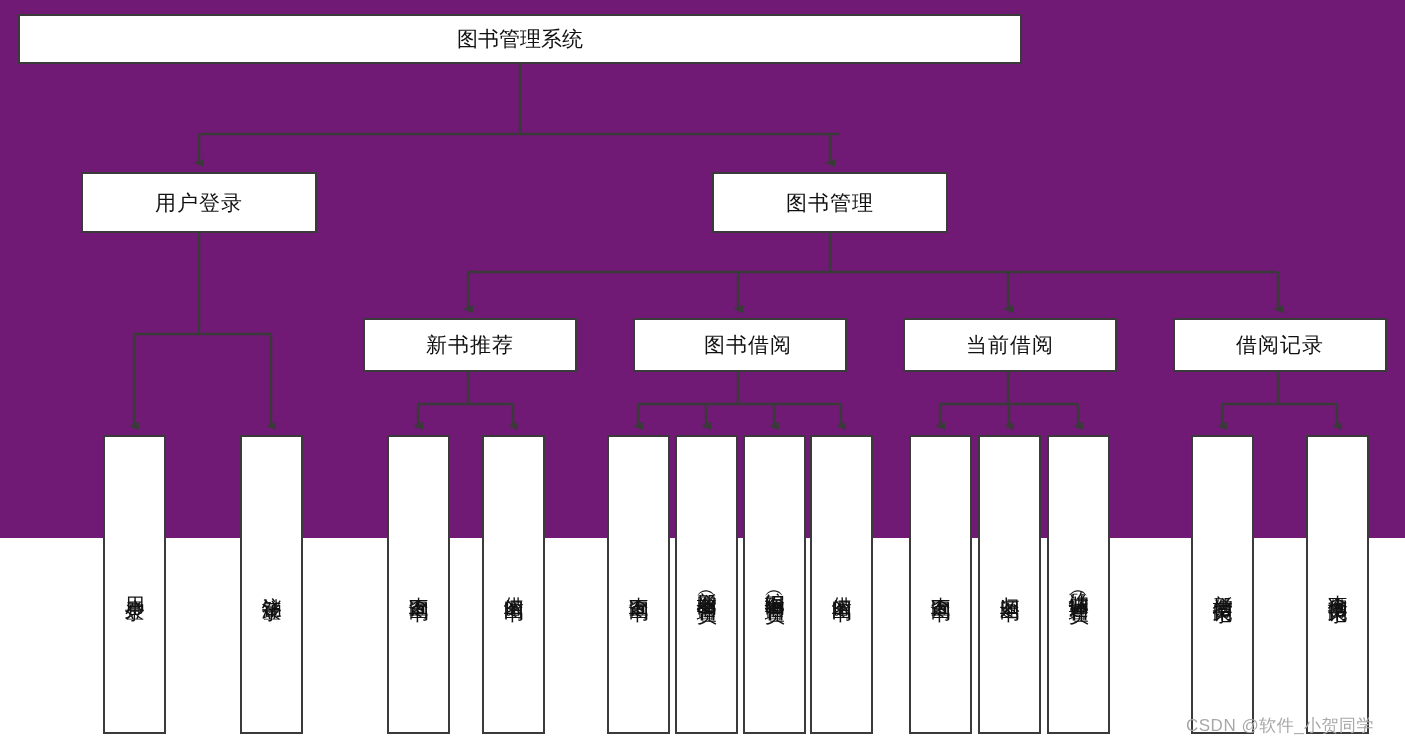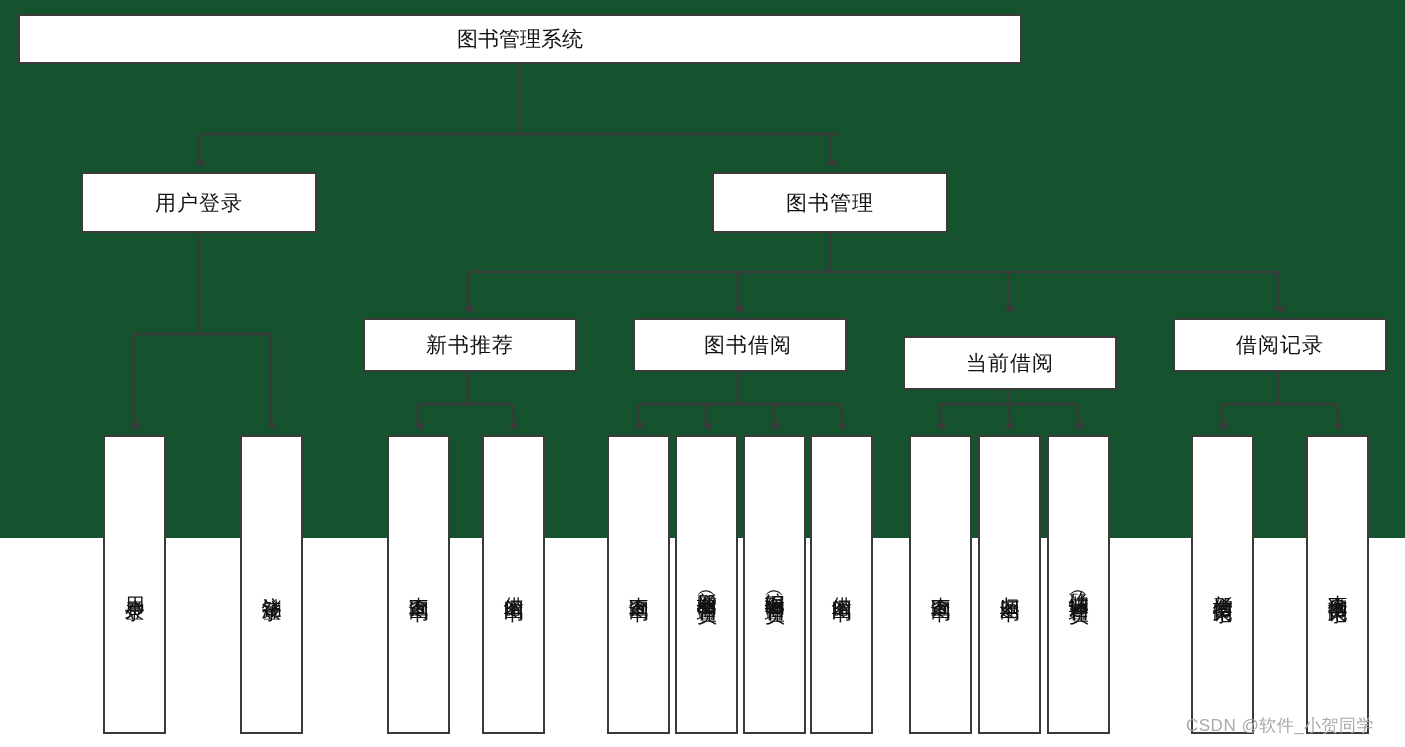--- a/index.html
+++ b/index.html
@@ -1,17 +1,17 @@
 <!DOCTYPE html>
 <html><head>
 <meta charset="utf-8">
 <style>
   html,body{margin:0;padding:0;background:#ffffff;}
   body{width:1405px;height:747px;font-family:"Liberation Sans","DejaVu Sans",sans-serif;overflow:hidden;}
-  #stage{position:relative;width:1405px;height:538px;background:#14532d;}
+  #stage{position:relative;width:1405px;height:538px;background:#701a75;}
   svg.wires{position:absolute;left:0;top:0;width:1405px;height:747px;}
   .node{position:absolute;box-sizing:border-box;background:#ffffff;border:2.5px solid #3a3a3a;
         display:flex;align-items:center;justify-content:center;color:#111;}
   .node.h{font-size:21px;letter-spacing:1px;}
   .node.root{font-size:21px;}
   .node.v{writing-mode:vertical-rl;text-orientation:upright;font-size:20px;letter-spacing:2px;
           padding-top:6px;padding-bottom:6px;align-items:center;justify-content:center;line-height:1.08;}
   .node.v span{writing-mode:vertical-rl;text-orientation:upright;display:inline-block;}
   .wm{position:absolute;left:1186px;top:714px;font-size:17px;color:#a8a8a8;letter-spacing:.5px;
       white-space:nowrap;font-family:"Liberation Sans","DejaVu Sans",sans-serif;}
@@ -81,21 +81,21 @@
   <div class="node h" style="left:363px;top:318px;width:214px;height:54px;">
     <span>新书推荐</span>
   </div>
 
   <div class="node h" style="left:712px;top:172px;width:236px;height:61px;">
     <span>图书管理</span>
   </div>
   <div class="node h" style="left:633px;top:318px;width:214px;height:54px;padding-left:16px;">
     <span>图书借阅</span>
   </div>
-  <div class="node h" style="left:903px;top:336px;width:214px;height:54px;">
+  <div class="node h" style="left:903px;top:318px;width:214px;height:54px;">
     <span>当前借阅</span>
   </div>
   <div class="node h" style="left:1173px;top:318px;width:214px;height:54px;">
     <span>借阅记录</span>
   </div>
 
   <div class="node v" style="left:103px;top:435px;width:63px;height:299px;">
     <span>用户登录</span>
   </div>
   <div class="node v" style="left:240px;top:435px;width:63px;height:299px;">

